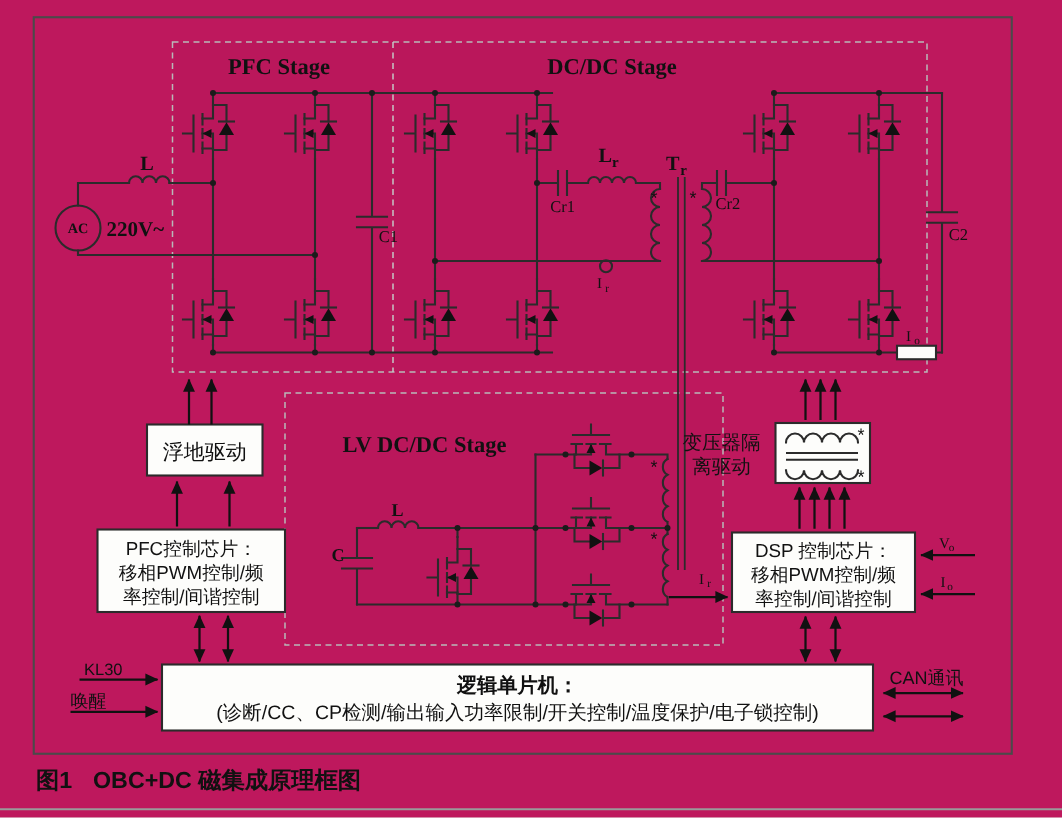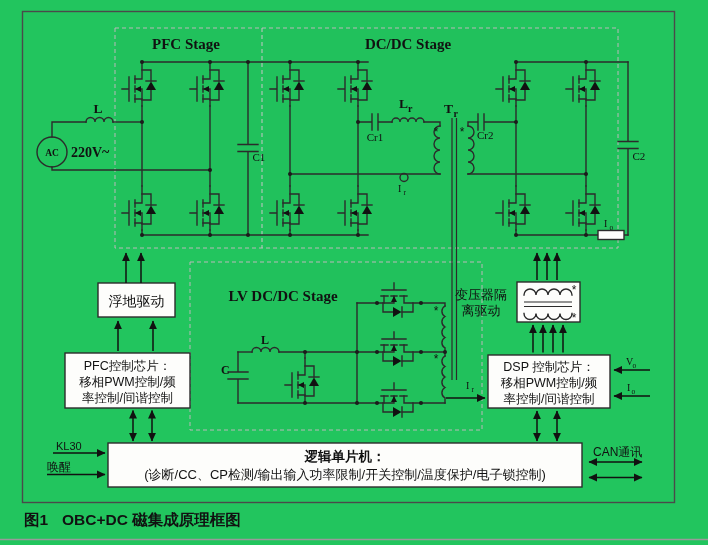--- a/index.html
+++ b/index.html
@@ -1,16 +1,16 @@
 <!DOCTYPE html>
 <html><head>
 <meta charset="utf-8">
 <style>
   html,body{margin:0;padding:0;background:#e8e8e8;}
-  .page{position:relative;width:708px;height:545px;background:#22c55e;overflow:hidden;}
+  .page{position:relative;width:708px;height:545px;background:#be185d;overflow:hidden;}
   svg{position:absolute;left:0;top:0;}
   .w{fill:none;stroke:#2b2b2b;stroke-width:1.4;stroke-linecap:square;}
   .wt{fill:none;stroke:#2b2b2b;stroke-width:1.2;}
   .dash{fill:rgba(0,0,0,0.018);stroke:#b9b9b9;stroke-width:1;stroke-dasharray:4 3;}
   .dashl{fill:none;stroke:#c6c6c6;stroke-width:1;stroke-dasharray:4 3;}
   .box{fill:#fdfdfb;stroke:#2b2b2b;stroke-width:1.4;}
   .dot{fill:#1b1b1b;}
   .blk{fill:#111;stroke:none;}
   .arr{fill:none;stroke:#111;stroke-width:1.5;}
   text{fill:#111;}

